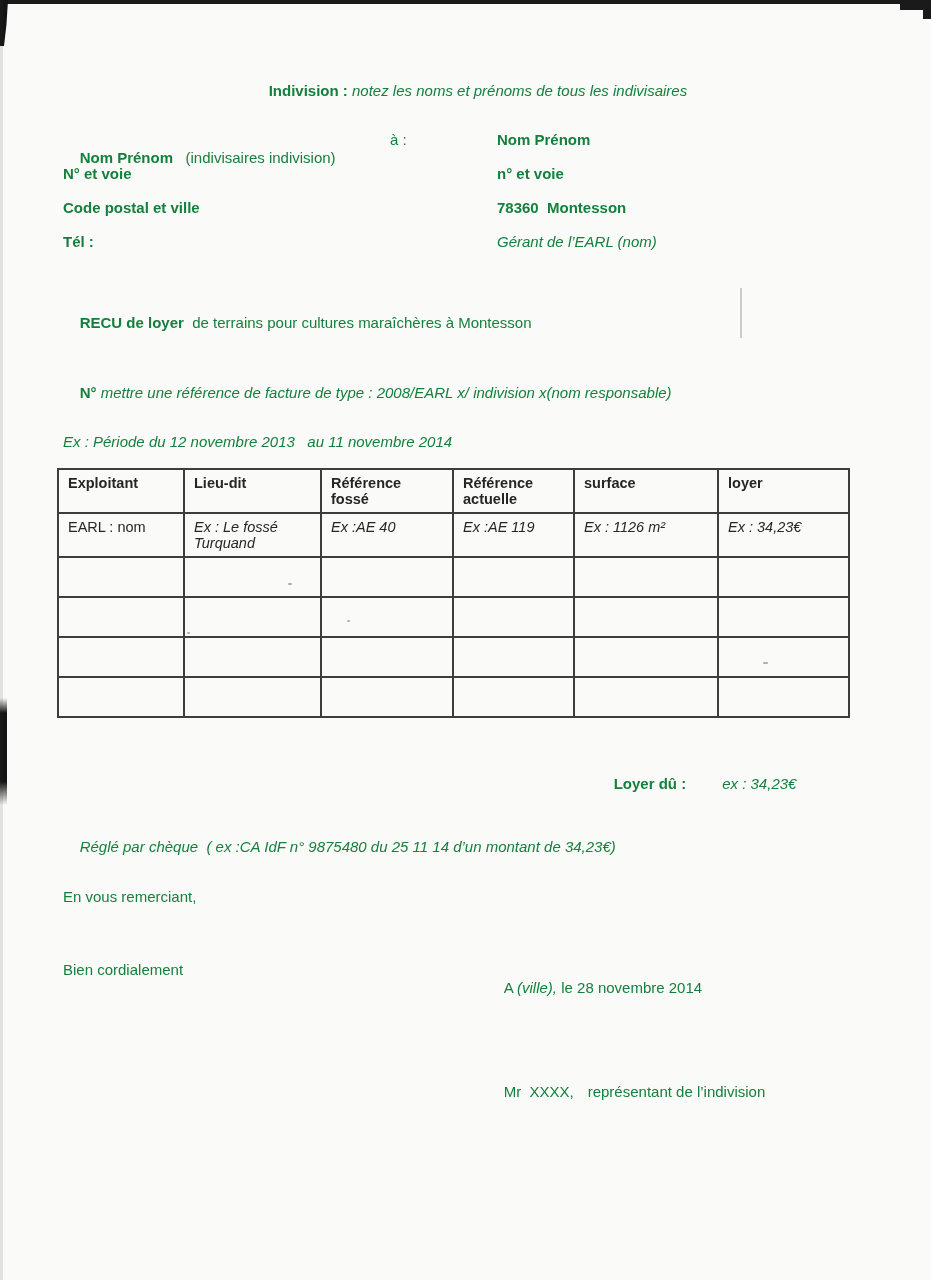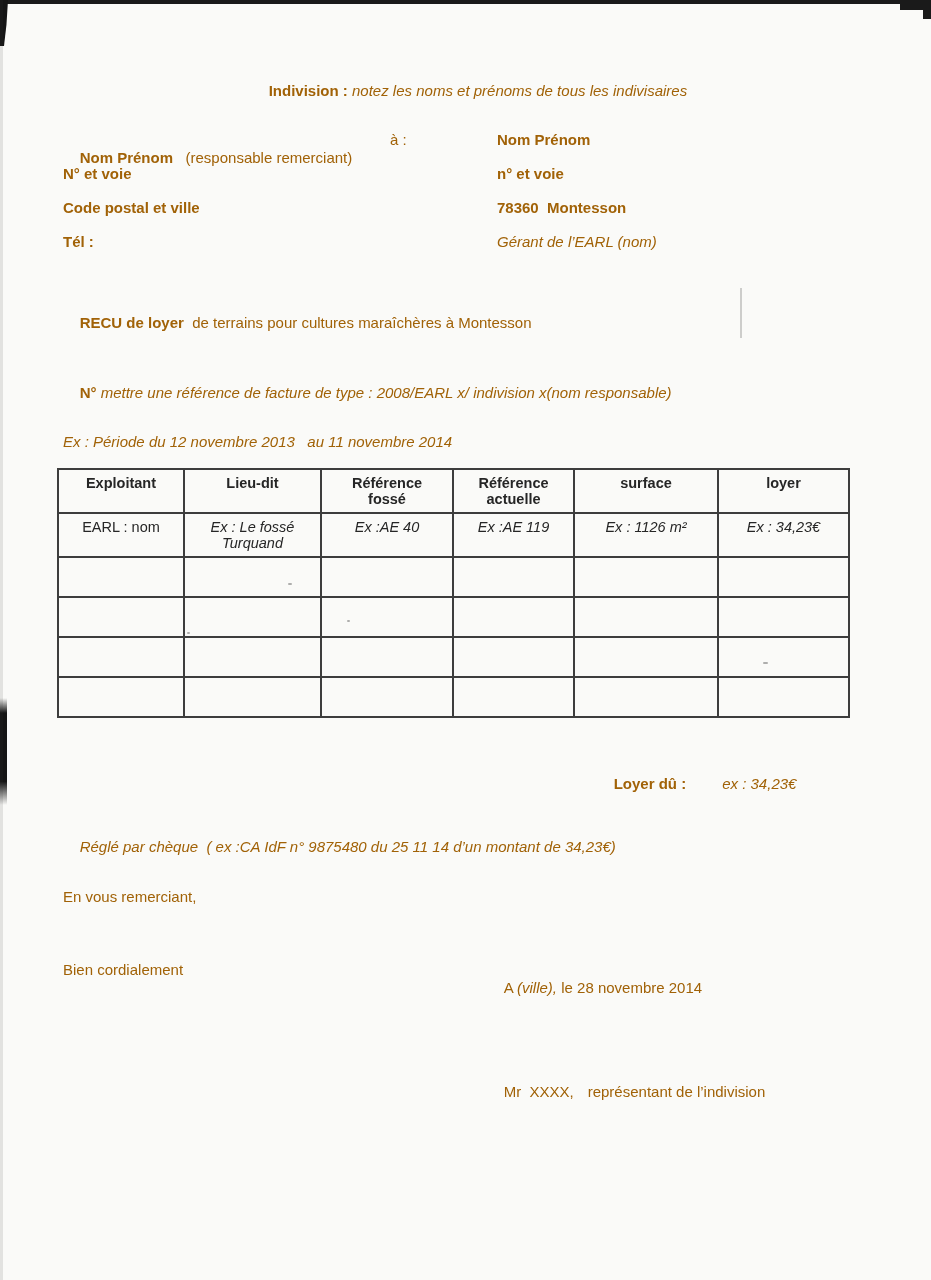--- a/index.html
+++ b/index.html
@@ -11,41 +11,41 @@
     background: #fafaf8;
     overflow: hidden;
     font-family: "Liberation Sans", sans-serif;
     color: #282828;
   }
   .line {
     position: absolute;
     font-size: 15px;
     line-height: 1.2;
     white-space: pre-wrap;
-    color: #a16207;
+    color: #15803d;
   }
   .b  { font-weight: bold; }
   .i  { font-style: italic; }
   .bi { font-weight: normal; font-style: italic; }
 
   
   table.receipt {
     position: absolute;
     left: 57px;
     top: 468px;
     border-collapse: collapse;
     table-layout: fixed;
     font-size: 14.5px;
     color: #262626;
   }
   table.receipt th, table.receipt td {
     border: 2px solid #3d3d3d;
     padding: 5px 9px;
     vertical-align: top;
-    text-align: center;
+    text-align: left;
     overflow: hidden;
   }
   table.receipt th { font-weight: bold; }
   tr.header-row { height: 41px; }
   tr.example-row { height: 38px; }
   tr.example-row td { font-style: italic; }
   tr.example-row td:first-child { font-style: normal; }
   tr.empty-row { height: 40px; }
 
   
@@ -80,21 +80,21 @@
   <div class="artifact speck" style="left:288px;top:583px;width:4px;height:2px"></div>
   <div class="artifact speck" style="left:347px;top:620px;width:3px;height:2px"></div>
   <div class="artifact speck" style="left:187px;top:632px;width:3px;height:2px"></div>
   <div class="artifact speck" style="left:763px;top:662px;width:5px;height:2px"></div>
 
   <div class="line" style="left:252px; top:64px">
     <span class="b">Indivision :</span><span class="i"> notez les noms et prénoms de tous les indivisaires</span>
   </div>
 
   <div class="line" style="left:63px; top:131px">
-    <span class="b">Nom Prénom</span><span>   (responsable remerciant)</span>
+    <span class="b">Nom Prénom</span><span>   (indivisaires indivision)</span>
   </div>
   <div class="line b" style="left:63px; top:165px">N° et voie</div>
   <div class="line b" style="left:63px; top:199px">Code postal et ville</div>
   <div class="line b" style="left:63px; top:233px">Tél :</div>
 
   <div class="line" style="left:390px; top:131px">à :</div>
 
   <div class="line b" style="left:497px; top:131px">Nom Prénom</div>
   <div class="line b" style="left:497px; top:165px">n° et voie</div>
   <div class="line b" style="left:497px; top:199px">78360  Montesson</div>

